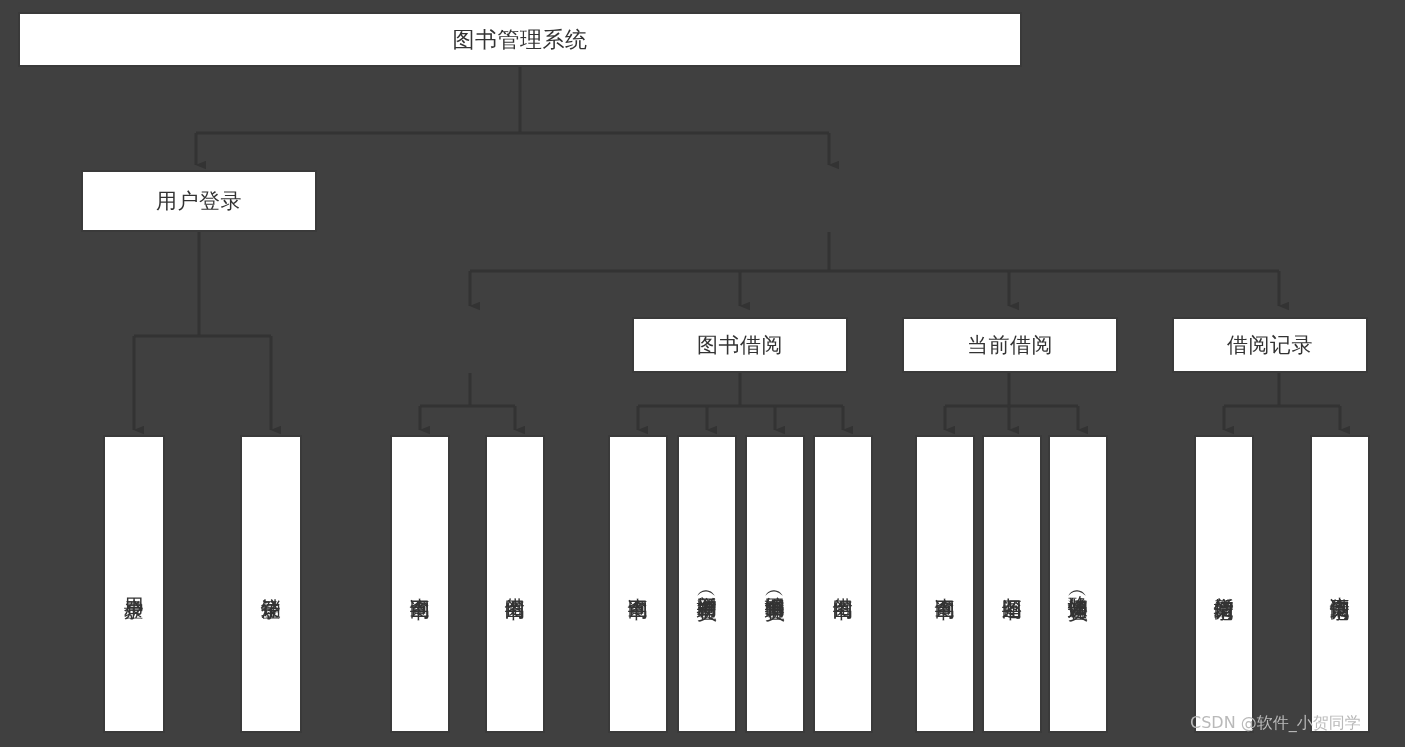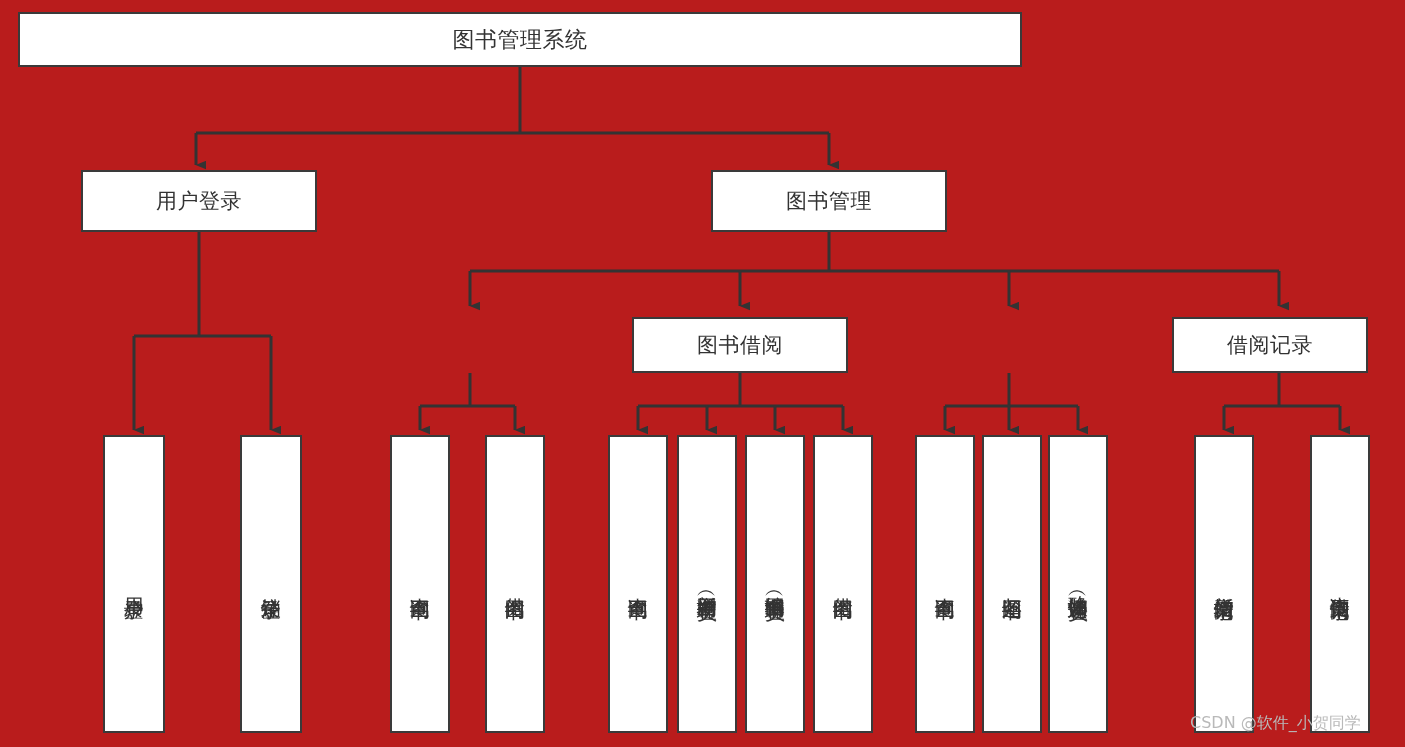--- a/index.html
+++ b/index.html
@@ -7,21 +7,21 @@
     padding: 0;
     background: #ffffff;
   }
   body {
     font-family: "DejaVu Sans", "Liberation Sans", sans-serif;
   }
   #canvas {
     position: relative;
     width: 1405px;
     height: 747px;
-    background: #b91c1c;
+    background: #404040;
     overflow: hidden;
   }
   .node {
     position: absolute;
     box-sizing: border-box;
     background: #ffffff;
     border: 2px solid #3a3a3a;
     display: flex;
     align-items: center;
     justify-content: center;
@@ -119,26 +119,26 @@
     </g>
   </svg>
 
   <div class="node root" style="left:18px; top:12px; width:1004px; height:55px;">
     <span class="lbl">图书管理系统</span>
   </div>
 
   <div class="node" style="left:81px; top:170px; width:236px; height:62px;">
     <span class="lbl">用户登录</span>
   </div>
-  <div class="node" style="left:711px; top:170px; width:236px; height:62px;">
-    <span class="lbl">图书管理</span>
-  </div>
 
   <div class="node" style="left:632px; top:317px; width:216px; height:56px;">
     <span class="lbl">图书借阅</span>
+  </div>
+  <div class="node" style="left:902px; top:317px; width:216px; height:56px;">
+    <span class="lbl">当前借阅</span>
   </div>
   <div class="node" style="left:1172px; top:317px; width:196px; height:56px;">
     <span class="lbl">借阅记录</span>
   </div>
 
   <div class="node vert" style="left:103px; top:435px; width:62px; height:298px;">
     <span class="lbl">用户登录</span>
   </div>
   <div class="node vert" style="left:240px; top:435px; width:62px; height:298px;">
     <span class="lbl">注销登录</span>

